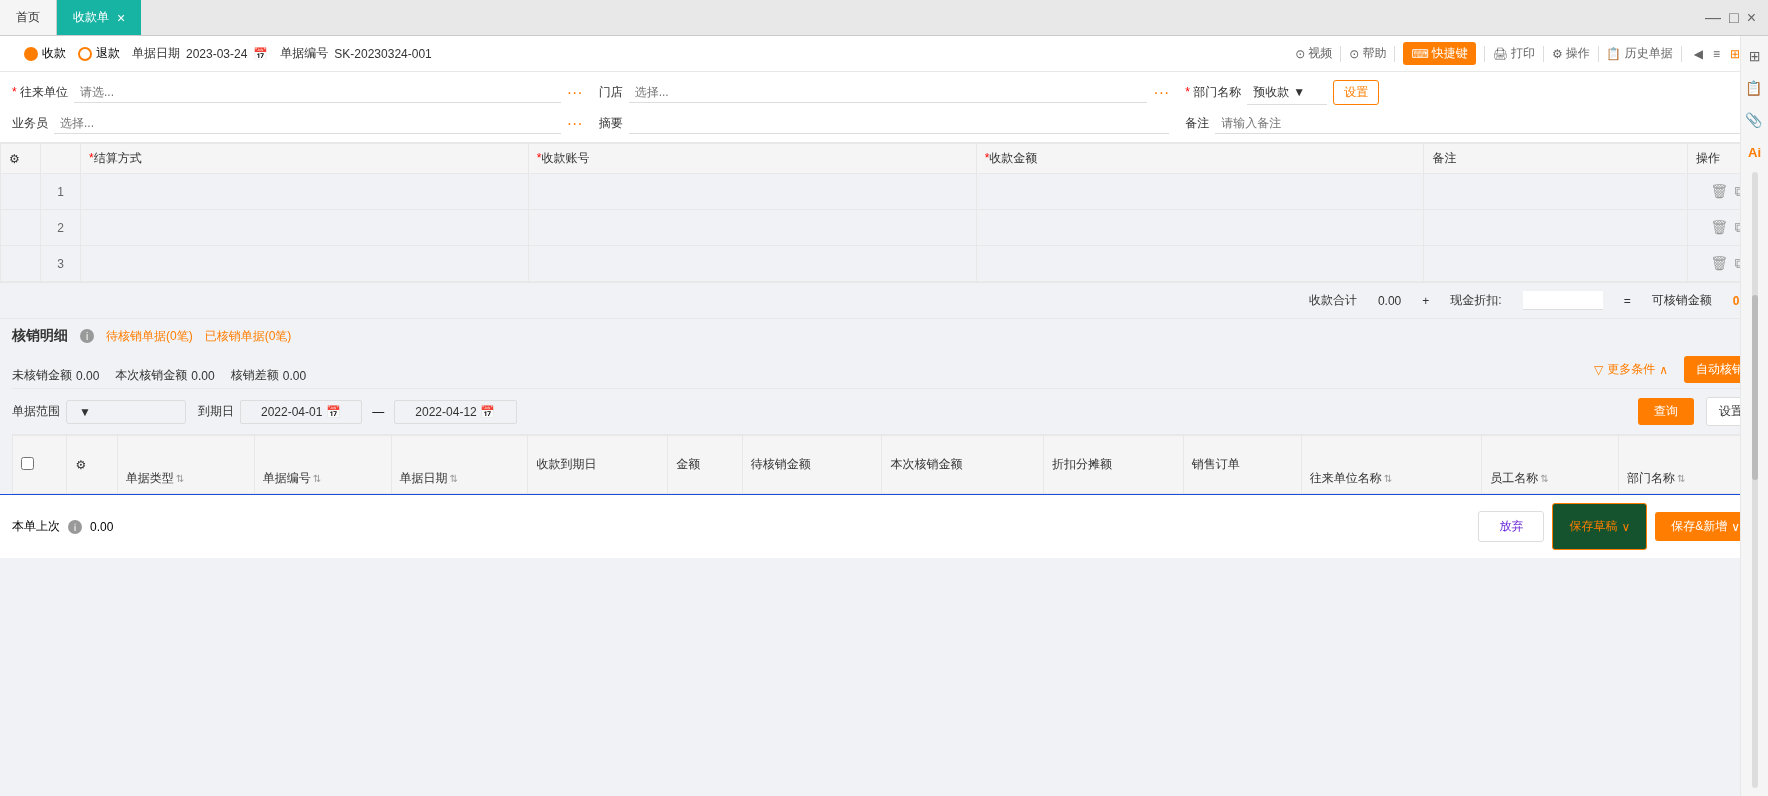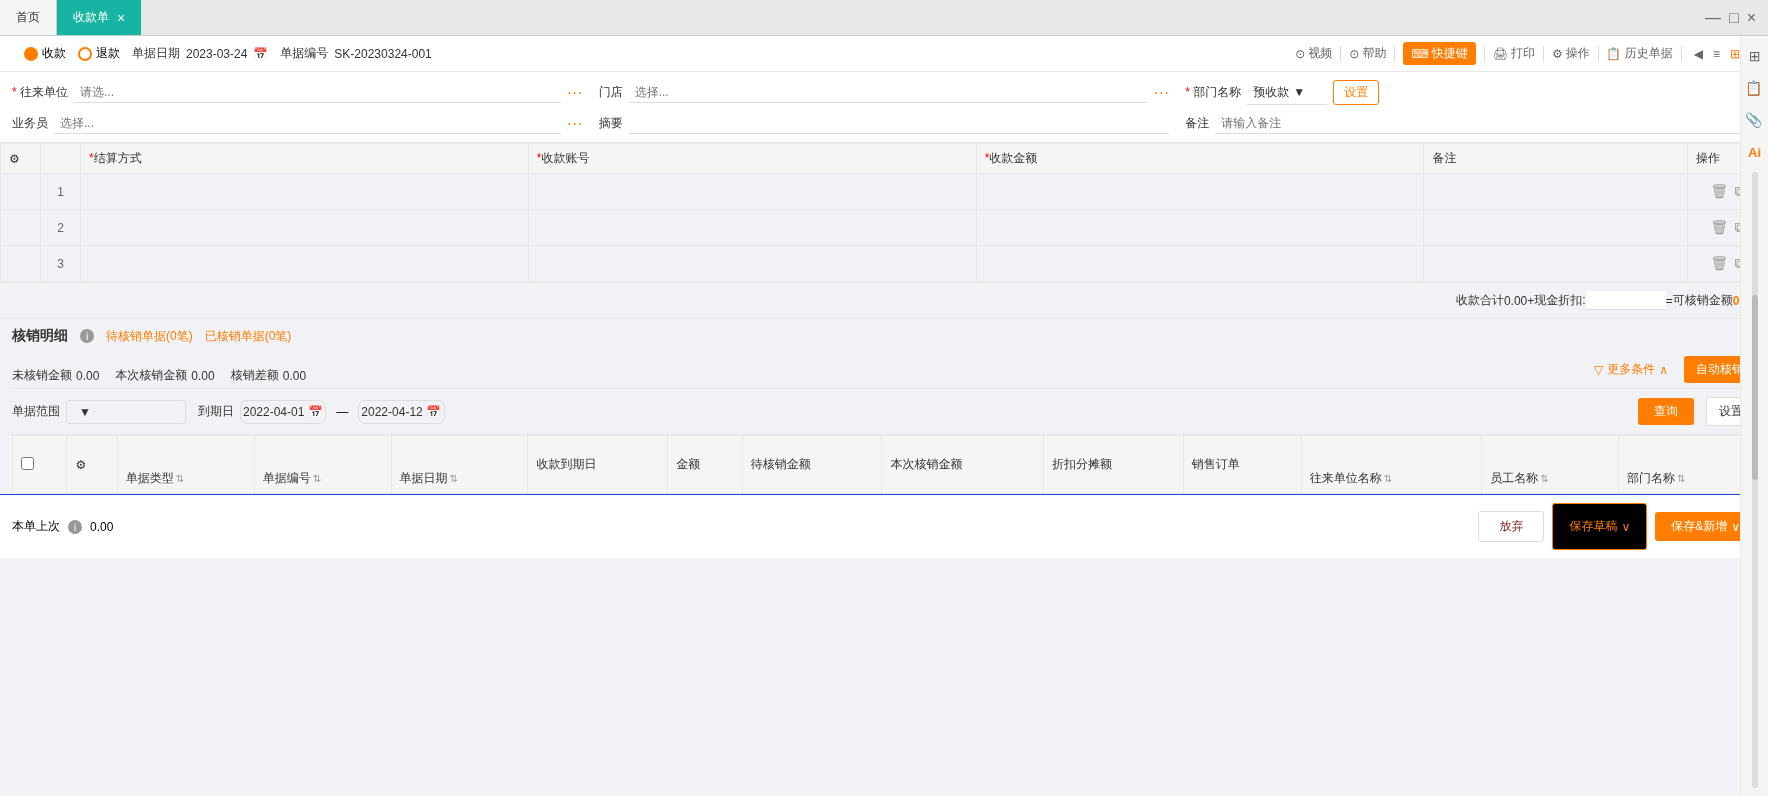--- a/index.html
+++ b/index.html
@@ -78,21 +78,21 @@
     .data-table td { border: 1px solid #e8e8e8; padding: 4px 8px; height: 36px; }
     .data-table .row-num { color: #666; text-align: center; width: 40px; }
     .col-settings { width: 40px; text-align: center; cursor: pointer; }
     .col-action { width: 80px; text-align: center; }
     .action-btns { display: flex; gap: 6px; justify-content: center; }
     .action-btn { cursor: pointer; color: #999; font-size: 14px; }
 
     
     .summary-row {
       display: flex; align-items: center; justify-content: flex-end;
-      padding: 8px 12px; gap: 0; border-bottom: 1px solid #e8e8e8;
+      padding: 8px 12px; gap: 21px; border-bottom: 1px solid #e8e8e8;
     }
     .summary-label { color: #333; }
     .summary-value { color: #333; }
     .summary-orange { color: #ff7d00; font-weight: bold; }
     .summary-input {
       border: none; border-bottom: 1px solid #ddd; width: 80px; padding: 2px 4px; outline: none;
     }
 
     
     .writeoff-section { flex: 1; display: flex; flex-direction: column; overflow: hidden; padding: 0 12px; }
@@ -123,21 +123,21 @@
       display: flex; align-items: center; gap: 12px; padding: 8px 0;
       border-top: 1px solid #e8e8e8; border-bottom: 1px solid #e8e8e8;
     }
     .filter-field { display: flex; align-items: center; gap: 6px; }
     .filter-label { color: #333; white-space: nowrap; }
     .filter-select {
       border: 1px solid #ddd; padding: 4px 8px; border-radius: 3px; color: #333;
       display: flex; align-items: center; gap: 4px; cursor: pointer; min-width: 120px;
     }
     .filter-date {
-      border: 1px solid #ddd; padding: 4px 2px; border-radius: 7px; color: #333;
+      border: 1px solid #ddd; padding: 4px 20px; border-radius: 2px; color: #333;
       display: flex; align-items: center; gap: 4px;
     }
     .query-btn {
       background: #ff7d00; color: #fff; border: none; padding: 5px 16px;
       border-radius: 3px; cursor: pointer; margin-left: auto;
     }
     .settings-btn2 {
       background: #fff; border: 1px solid #ddd; color: #333; padding: 5px 12px;
       border-radius: 3px; cursor: pointer;
     }
@@ -154,25 +154,25 @@
     .sort-icon { color: #999; font-size: 10px; }
 
     
     .footer {
       display: flex; align-items: center; justify-content: space-between;
       padding: 8px 12px; border-top: 1px solid #1d4ed8; background: #fff;
     }
     .footer-left { display: flex; align-items: center; gap: 8px; }
     .footer-right { display: flex; align-items: center; gap: 8px; }
     .abandon-btn {
-      background: #fff; border: 1px solid #ddd; color: #7f1d1d; padding: 6px 20px;
+      background: #fff; border: 1px solid #ddd; color: #6d28d9; padding: 6px 20px;
       border-radius: 3px; cursor: pointer;
     }
     .save-draft-btn {
-      background: #000000; border: 1px solid #ff7d00; color: #ff7d00; padding: 14px 16px;
+      background: #14532d; border: 1px solid #ff7d00; color: #ff7d00; padding: 14px 16px;
       border-radius: 3px; cursor: pointer; display: flex; align-items: center; gap: 4px;
     }
     .save-new-btn {
       background: #ff7d00; border: none; color: #fff; padding: 6px 16px;
       border-radius: 3px; cursor: pointer; display: flex; align-items: center; gap: 4px;
     }
 
     
     .right-sidebar {
       position: fixed; right: 0; top: 36px; width: 28px; height: calc(796px - 36px);

